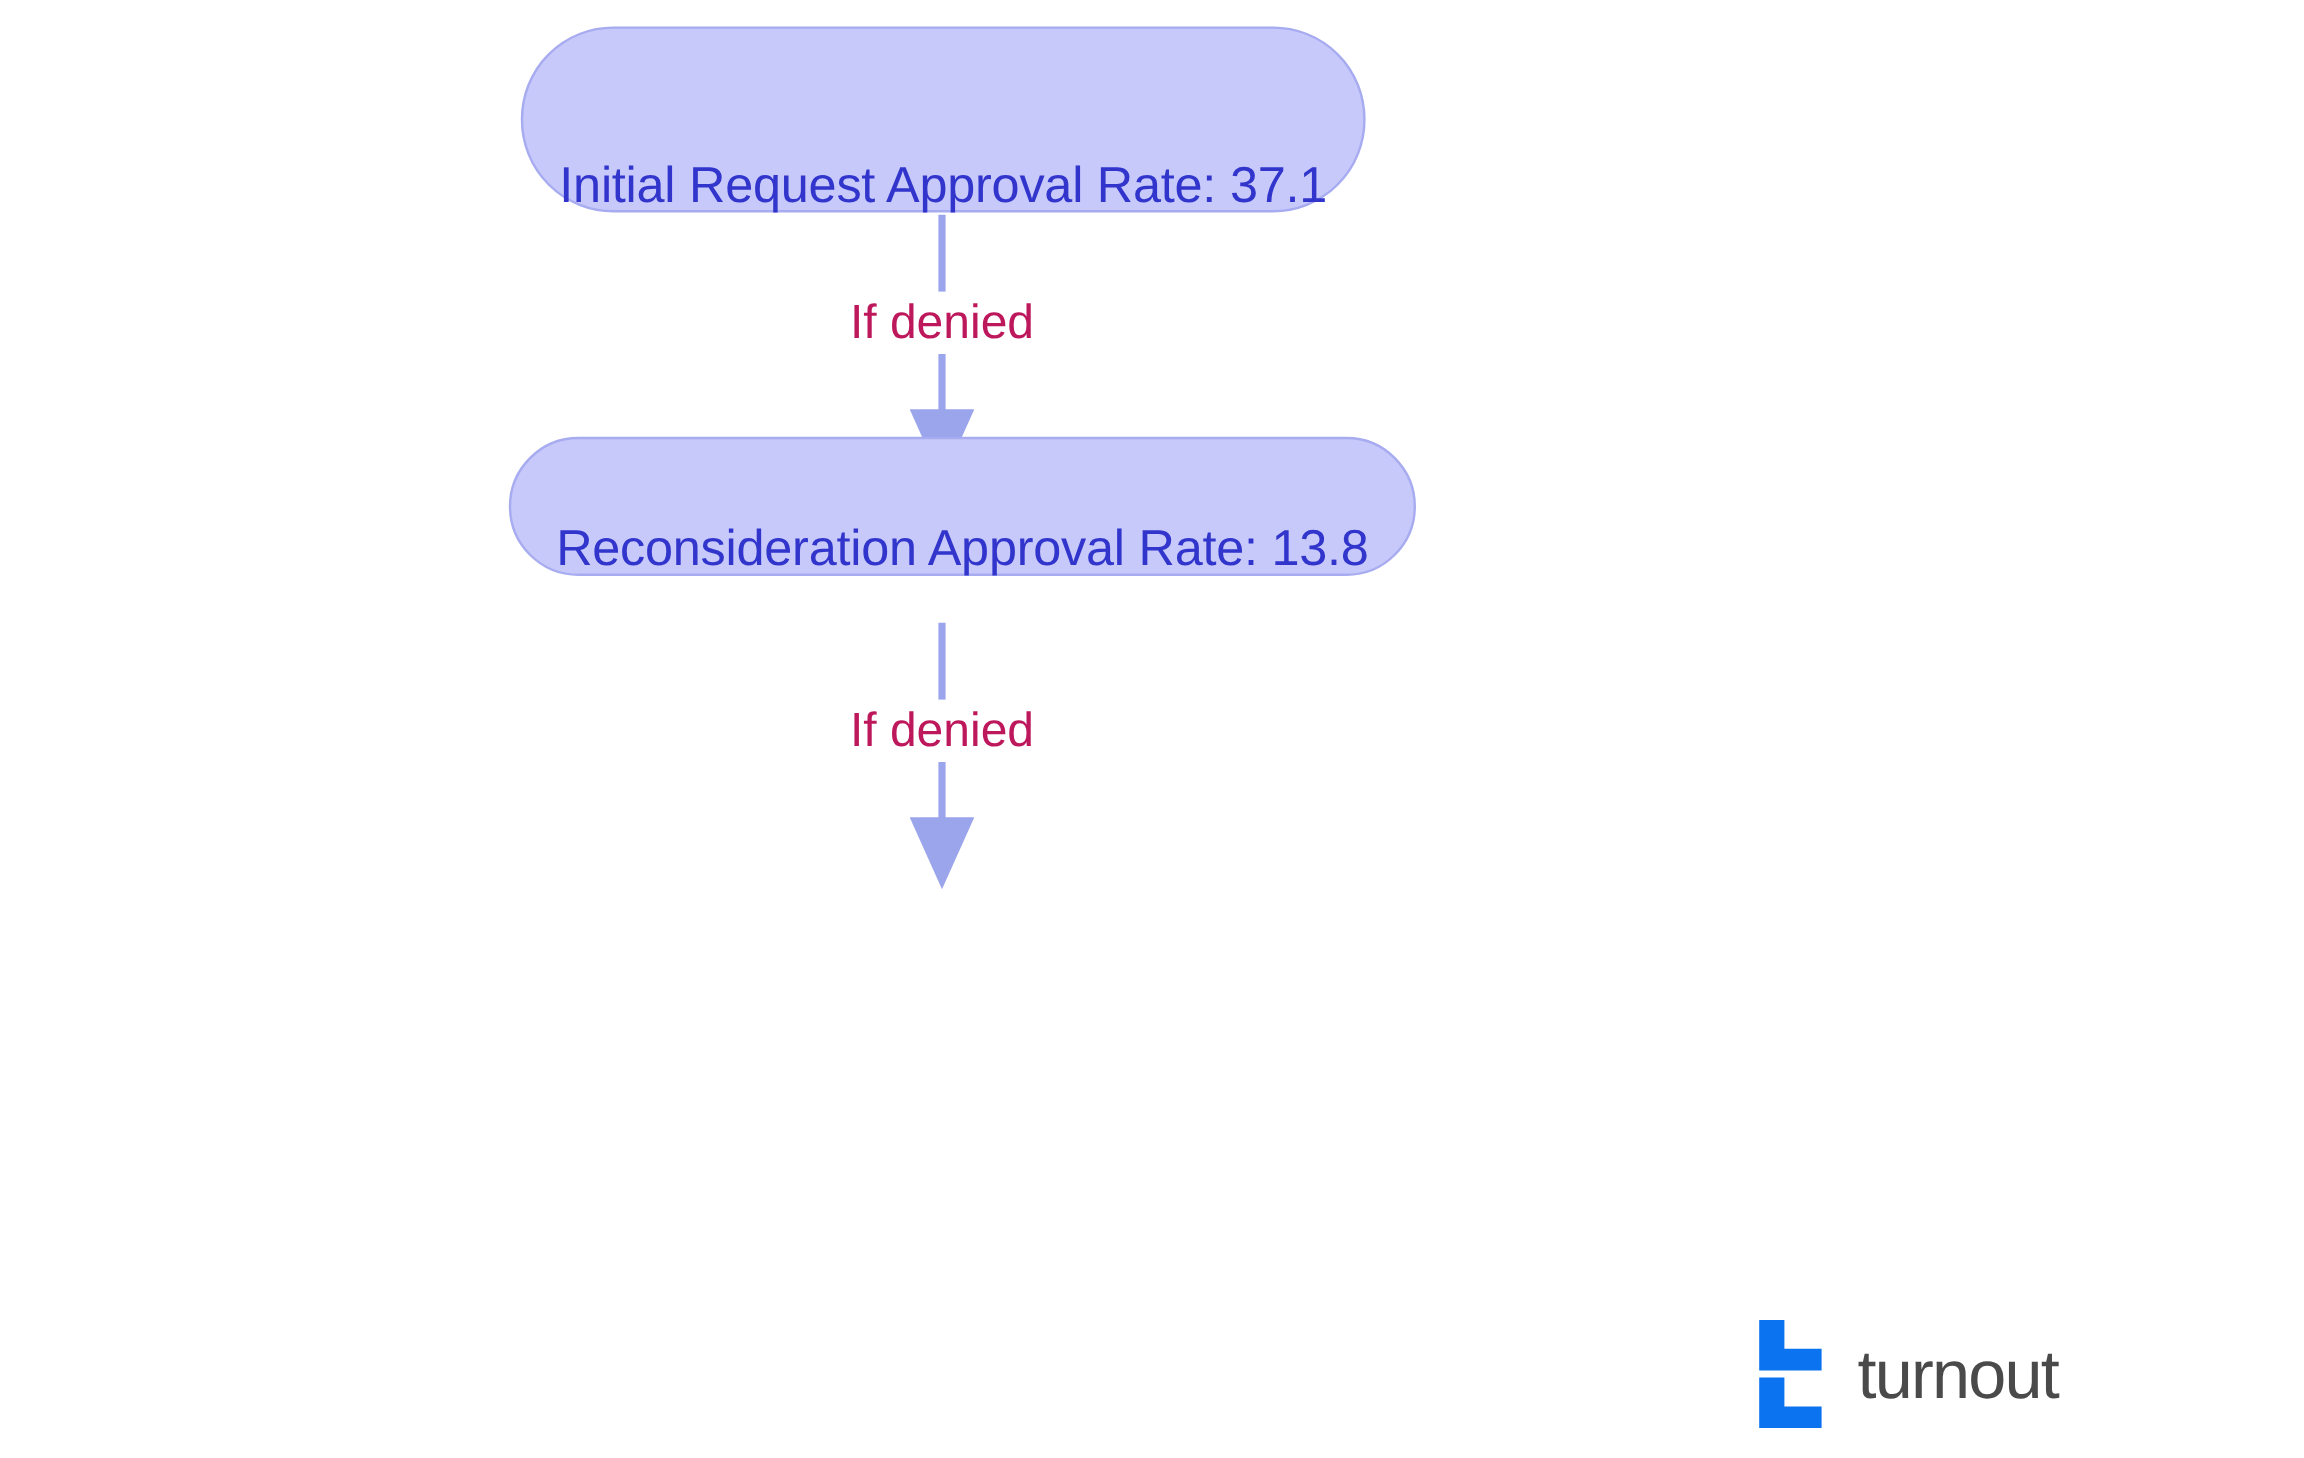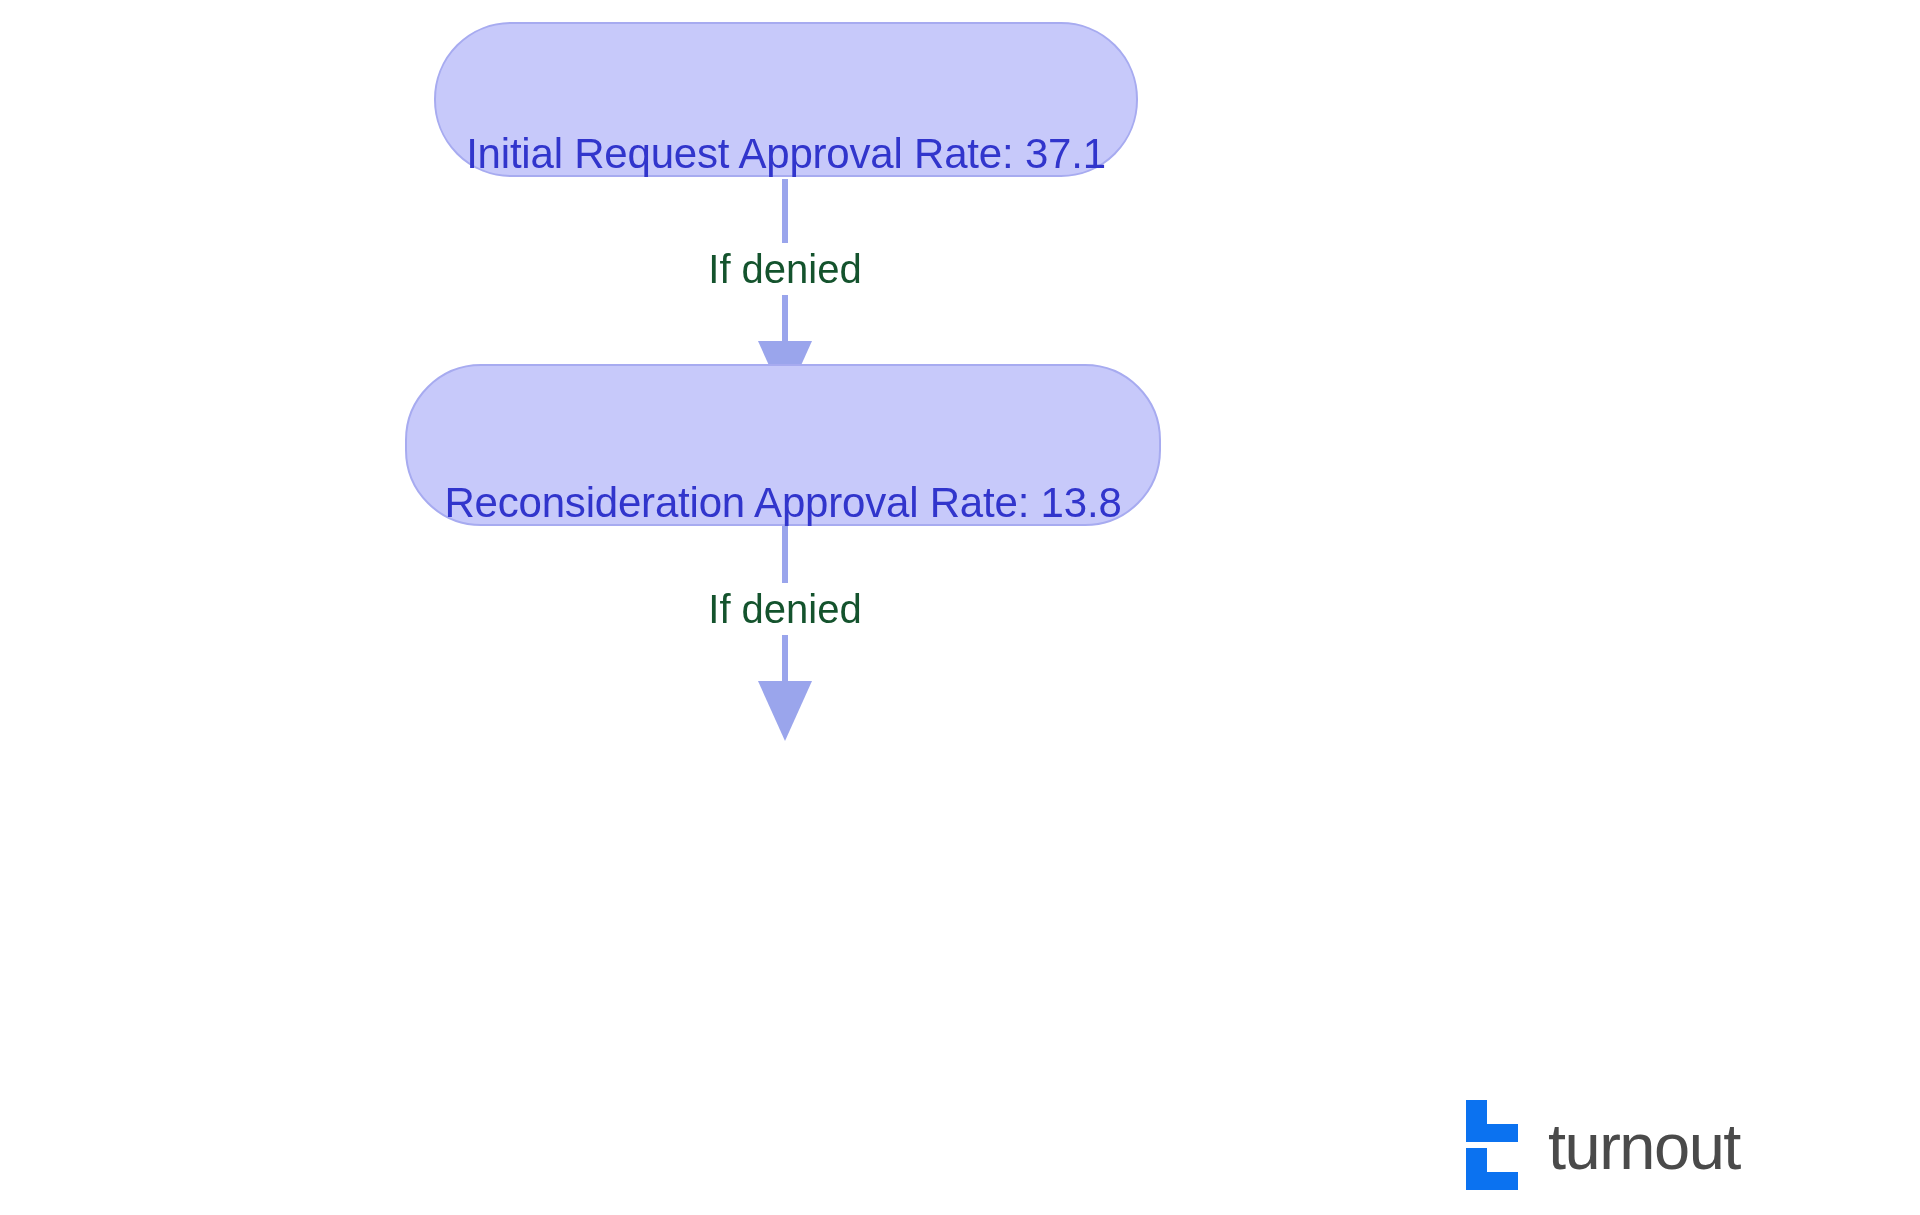--- a/index.html
+++ b/index.html
@@ -39,24 +39,24 @@
 
   #node-initial {
     left: 434px;
     top: 22px;
     width: 704px;
     height: 155px;
     border-radius: 77px;
   }
 
   #node-reconsideration {
-    left: 405px;
+    left: 424px;
     top: 364px;
     width: 756px;
-    height: 162px;
+    height: 116px;
     border-radius: 76px;
   }
 
   #node-hearing {
     left: 480px;
     top: 704px;
     width: 610px;
     height: 152px;
     border-radius: 76px;
   }
@@ -66,21 +66,21 @@
     position: absolute;
     left: 0;
     top: 0;
     width: 1920px;
     height: 1215px;
     pointer-events: none;
   }
 
   .edge-label {
     position: absolute;
-    color: #14532d;
+    color: #be185d;
     font-size: 40px;
     font-weight: 400;
     line-height: 1;
     white-space: nowrap;
     background: #ffffff;
     padding: 6px 10px;
     transform: translate(-50%, -50%);
   }
 
   #edge-label-1 { left: 785px; top: 269px; }
@@ -93,21 +93,21 @@
     top: 1098px;
     display: flex;
     align-items: center;
     gap: 26px;
   }
 
   #logo-mark { display: block; }
 
   #logo-wordmark {
     color: #4a4a4a;
-    font-size: 65px;
+    font-size: 57px;
     font-weight: 400;
     letter-spacing: -1.5px;
     line-height: 1;
     font-family: "Liberation Sans", "DejaVu Sans", sans-serif;
   }
 </style>
 </head>
 <body>
 
 <div id="canvas">

